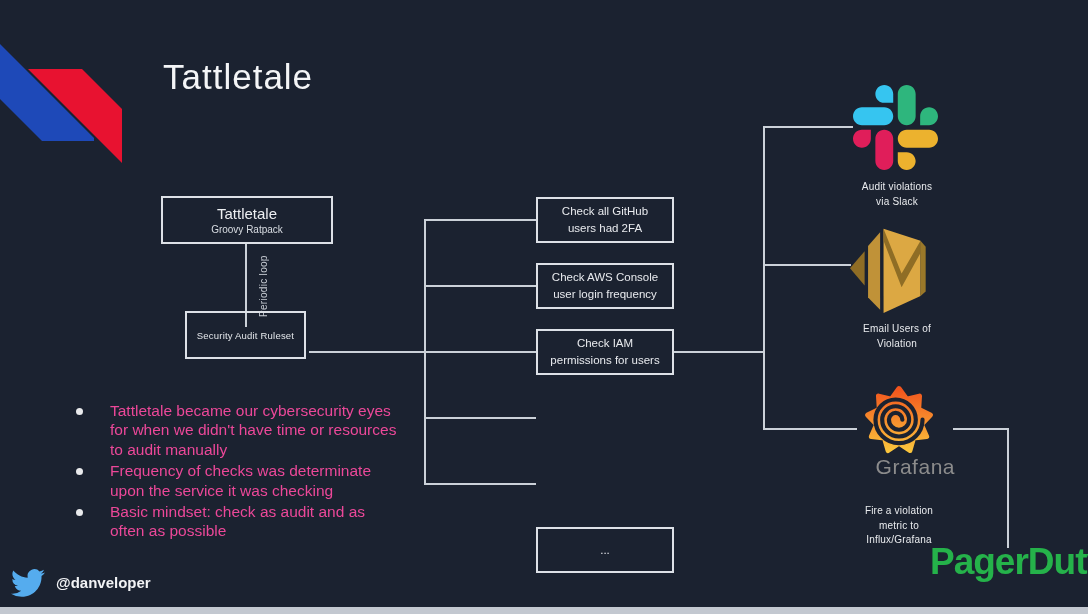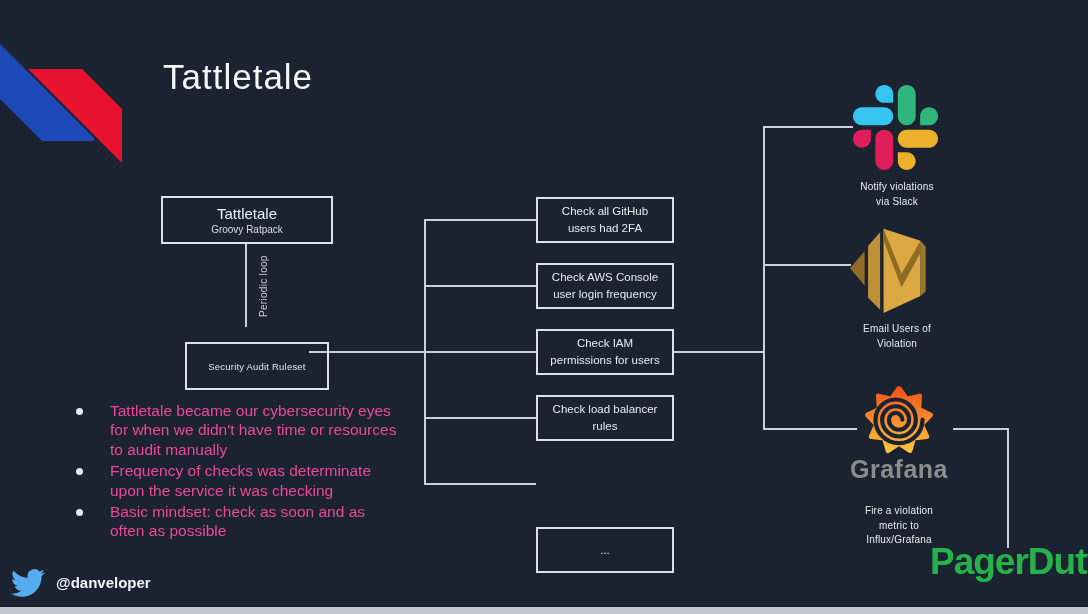--- a/index.html
+++ b/index.html
@@ -32,22 +32,22 @@
     writing-mode:vertical-rl;transform:rotate(180deg);
     font-size:10px;color:#C8CDD4;white-space:nowrap;
     display:flex;align-items:center;justify-content:center;letter-spacing:.3px;
   }
   
   .cap{
     position:absolute;text-align:center;font-size:10px;line-height:1.45;
     color:#E9EBEE;white-space:pre-line;letter-spacing:.2px;
   }
   .grafana-word{
-    position:absolute;left:843px;top:455px;width:112px;text-align:center;
-    font-size:25px;color:#8C8C8C;letter-spacing:.5px;font-weight:700;
+    position:absolute;left:843px;top:455px;width:112px;text-align:right;
+    font-size:21px;color:#8C8C8C;letter-spacing:.5px;font-weight:400;
   }
   .pagerduty{
     position:absolute;left:930px;top:541px;
     font-size:37px;font-weight:700;color:#25B24A;letter-spacing:-1px;
   }
   
   .bullets{position:absolute;left:60px;top:401px;width:340px;margin:0;padding:0;list-style:none;}
   .bullets li{
     position:relative;padding-left:50px;font-size:15.5px;line-height:1.25;
     color:#ec4899;margin-bottom:2px;
@@ -89,47 +89,44 @@
   <div class="ln" style="left:953px;top:428px;width:56px;height:2px"></div>
   <div class="ln" style="left:1007px;top:428px;width:2px;height:120px"></div>
 
   <div class="dbox" style="left:161px;top:196px;width:172px;height:48px">
     <div class="root-title">Tattletale</div>
     <div class="root-sub">Groovy Ratpack</div>
   </div>
 
   <div class="loop-label">Periodic loop</div>
 
-  <div class="dbox" style="left:185px;top:342px;width:144px;height:48px">
+  <div class="dbox" style="left:185px;top:311px;width:121px;height:48px">
     <div class="ruleset">Security Audit Ruleset</div>
   </div>
 
   <div class="dbox" style="left:536px;top:197px;width:138px;height:46px">
     <div class="check">Check all GitHub users had 2FA</div>
   </div>
   <div class="dbox" style="left:536px;top:263px;width:138px;height:46px">
     <div class="check">Check AWS Console user login frequency</div>
   </div>
   <div class="dbox" style="left:536px;top:329px;width:138px;height:46px">
     <div class="check">Check IAM permissions for users</div>
   </div>
-  <div class="dbox" style="left:536px;top:395px;width:138px;height:46px">
-    <div class="check">Check load balancer rules</div>
-  </div>
   <div class="dbox" style="left:536px;top:527px;width:138px;height:46px">
     <div class="check">...</div>
   </div>
 
   <svg class="abs" style="left:853px;top:85px" width="85" height="85" viewBox="0 0 122.8 122.8">
     <path fill="#E01E5A" d="M25.8 77.6c0 7.1-5.8 12.9-12.9 12.9S0 84.7 0 77.6s5.8-12.9 12.9-12.9h12.9v12.9zM32.3 77.6c0-7.1 5.8-12.9 12.9-12.9s12.9 5.8 12.9 12.9v32.3c0 7.1-5.8 12.9-12.9 12.9s-12.9-5.8-12.9-12.9V77.6z"></path>
     <path fill="#36C5F0" d="M45.2 25.8c-7.1 0-12.9-5.8-12.9-12.9S38.1 0 45.2 0s12.9 5.8 12.9 12.9v12.9H45.2zM45.2 32.3c7.1 0 12.9 5.8 12.9 12.9s-5.8 12.9-12.9 12.9H12.9C5.8 58.1 0 52.3 0 45.2s5.8-12.9 12.9-12.9h32.3z"></path>
     <path fill="#2EB67D" d="M97 45.2c0-7.1 5.8-12.9 12.9-12.9s12.9 5.8 12.9 12.9-5.8 12.9-12.9 12.9H97V45.2zM90.5 45.2c0 7.1-5.8 12.9-12.9 12.9s-12.9-5.8-12.9-12.9V12.9C64.7 5.8 70.5 0 77.6 0s12.9 5.8 12.9 12.9v32.3z"></path>
     <path fill="#ECB22E" d="M77.6 97c7.1 0 12.9 5.8 12.9 12.9s-5.8 12.9-12.9 12.9-12.9-5.8-12.9-12.9V97h12.9zM77.6 90.5c-7.1 0-12.9-5.8-12.9-12.9s5.8-12.9 12.9-12.9h32.3c7.1 0 12.9 5.8 12.9 12.9s-5.8 12.9-12.9 12.9H77.6z"></path>
   </svg>
-  <div class="cap" style="left:840px;top:180px;width:114px">Notify violations
+  <div class="cap" style="left:840px;top:180px;width:114px">Audit violations
 via Slack</div>
 
   <svg class="abs" style="left:850px;top:220px" width="86" height="95" viewBox="0 0 100 110">
     <polygon points="0,56 17,36 17,76" fill="#8F6D25"></polygon>
     <polygon points="21,30 35,14 35,104 21,90" fill="#C09238"></polygon>
     <polygon points="39,10 82,24 82,88 39,108" fill="#DCA843"></polygon>
     <polygon points="82,24 88,31 88,83 82,88" fill="#9A7829"></polygon>
     <path d="M39,10 L60,62 L82,24 L82,38 L60,78 L39,24 Z" fill="#8F6D25"></path>
   </svg>
   <div class="cap" style="left:840px;top:322px;width:114px">Email Users of
@@ -148,21 +145,21 @@
   <div class="grafana-word">Grafana</div>
   <div class="cap" style="left:843px;top:504px;width:112px">Fire a violation
 metric to
 Influx/Grafana</div>
 
   <div class="pagerduty">PagerDuty</div>
 
   <ul class="bullets">
     <li>Tattletale became our cybersecurity eyes for when we didn't have time or resources to audit manually</li>
     <li>Frequency of checks was determinate upon the service it was checking</li>
-    <li>Basic mindset: check as soon and as often as possible</li>
+    <li>Basic mindset: check as audit and as often as possible</li>
   </ul>
 
   <svg class="abs" style="left:8px;top:566px" width="40" height="34" viewBox="0 0 24 24">
     <path fill="#55ACEE" d="M23.953 4.57a10 10 0 01-2.825.775 4.958 4.958 0 002.163-2.723c-.951.555-2.005.959-3.127 1.184a4.92 4.92 0 00-8.384 4.482C7.69 8.095 4.067 6.13 1.64 3.162a4.822 4.822 0 00-.666 2.475c0 1.71.87 3.213 2.188 4.096a4.904 4.904 0 01-2.228-.616v.06a4.923 4.923 0 003.946 4.827 4.996 4.996 0 01-2.212.085 4.936 4.936 0 004.604 3.417 9.867 9.867 0 01-6.102 2.105c-.39 0-.779-.023-1.17-.067a13.995 13.995 0 007.557 2.209c9.053 0 13.998-7.496 13.998-13.985 0-.21 0-.42-.015-.63A9.935 9.935 0 0024 4.59z"></path>
   </svg>
   <div class="handle">@danveloper</div>
 
   <div class="strip"></div>
 
 </div>

